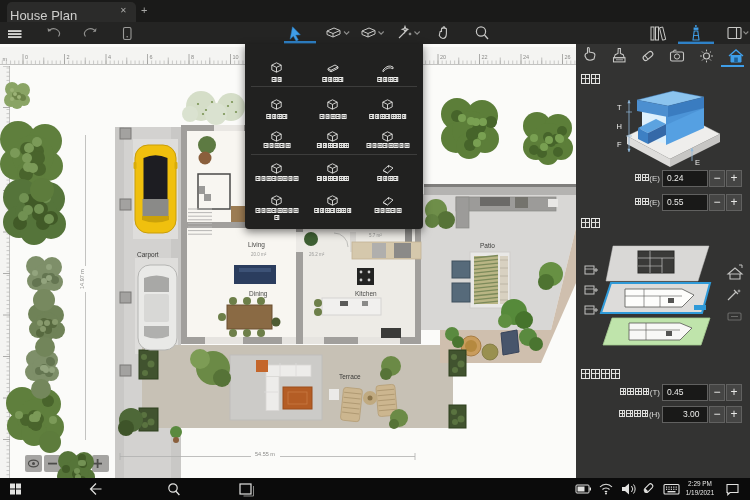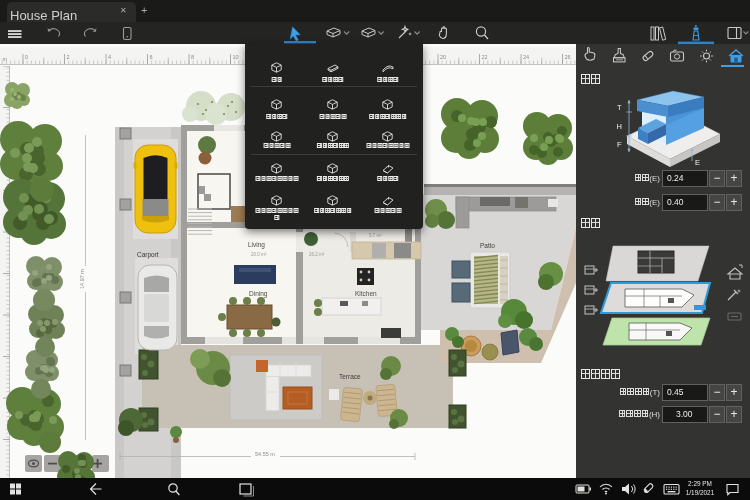--- a/index.html
+++ b/index.html
@@ -878,21 +878,21 @@
     <span style="display:inline-block;line-height:9px;white-space:nowrap"><i class="ck" style="width:6.7px;height:7.2px;margin:0 0.49px;border-color:#dcdcda"></i><i class="ck" style="width:6.7px;height:7.2px;margin:0 0.49px;border-color:#dcdcda"></i></span>
     <span>(E)</span>
   </div>
 <div class="abs" style="left:662px;top:170px;width:46px;height:17px;background:#191918;border:1px solid #616160;color:#ededeb;font-size:8.5px;line-height:15px;padding-left:4px">0.24</div>
 <div class="abs" style="left:709px;top:170px;width:16px;height:17px;background:#454544;border:1px solid #616160;color:#e8e8e6;font-size:12px;line-height:14px;text-align:center">−</div>
 <div class="abs" style="left:726px;top:170px;width:16px;height:17px;background:#454544;border:1px solid #616160;color:#e8e8e6;font-size:12px;line-height:14px;text-align:center">+</div>
 <div class="abs" style="left:614px;top:194px;width:46px;height:17px;display:flex;align-items:center;justify-content:flex-end;font-size:8px;color:#dcdcda">
     <span style="display:inline-block;line-height:9px;white-space:nowrap"><i class="ck" style="width:6.7px;height:7.2px;margin:0 0.49px;border-color:#dcdcda"></i><i class="ck" style="width:6.7px;height:7.2px;margin:0 0.49px;border-color:#dcdcda"></i></span>
     <span>(E)</span>
   </div>
-<div class="abs" style="left:662px;top:194px;width:46px;height:17px;background:#191918;border:1px solid #616160;color:#ededeb;font-size:8.5px;line-height:15px;padding-left:4px">0.40</div>
+<div class="abs" style="left:662px;top:194px;width:46px;height:17px;background:#191918;border:1px solid #616160;color:#ededeb;font-size:8.5px;line-height:15px;padding-left:4px">0.55</div>
 <div class="abs" style="left:709px;top:194px;width:16px;height:17px;background:#454544;border:1px solid #616160;color:#e8e8e6;font-size:12px;line-height:14px;text-align:center">−</div>
 <div class="abs" style="left:726px;top:194px;width:16px;height:17px;background:#454544;border:1px solid #616160;color:#e8e8e6;font-size:12px;line-height:14px;text-align:center">+</div>
 <div class="abs" style="left:580px;top:215px"><span style="display:inline-block;line-height:12px;white-space:nowrap"><i class="ck" style="width:8.9px;height:9.6px;margin:0 0.66px;border-color:#e8e8e6"></i><i class="ck" style="width:8.9px;height:9.6px;margin:0 0.66px;border-color:#e8e8e6"></i></span></div>
 <svg class="abs" style="left:584px;top:238px" width="166" height="112" viewBox="0 0 166 112">
 <polygon points="29,8 125,8 114,43 22,43" fill="#d9d8d6" stroke="#c5c4c2" stroke-width="0.5"></polygon>
 <g stroke="#2a2a28" fill="#3a3a38">
       <rect x="54" y="13" width="36" height="22"></rect>
       <line x1="54" y1="20" x2="90" y2="20" stroke="#c6c6c4" stroke-width="0.7"></line>
       <line x1="66" y1="13" x2="66" y2="35" stroke="#c6c6c4" stroke-width="0.7"></line>
       <line x1="78" y1="20" x2="78" y2="35" stroke="#c6c6c4" stroke-width="0.7"></line>
@@ -937,21 +937,21 @@
     <span style="display:inline-block;line-height:9px;white-space:nowrap"><i class="ck" style="width:6.7px;height:7.2px;margin:0 0.49px;border-color:#dcdcda"></i><i class="ck" style="width:6.7px;height:7.2px;margin:0 0.49px;border-color:#dcdcda"></i><i class="ck" style="width:6.7px;height:7.2px;margin:0 0.49px;border-color:#dcdcda"></i><i class="ck" style="width:6.7px;height:7.2px;margin:0 0.49px;border-color:#dcdcda"></i></span>
     <span>(T)</span>
   </div>
 <div class="abs" style="left:662px;top:384px;width:46px;height:17px;background:#191918;border:1px solid #616160;color:#ededeb;font-size:8.5px;line-height:15px;padding-left:4px">0.45</div>
 <div class="abs" style="left:709px;top:384px;width:16px;height:17px;background:#454544;border:1px solid #616160;color:#e8e8e6;font-size:12px;line-height:14px;text-align:center">−</div>
 <div class="abs" style="left:726px;top:384px;width:16px;height:17px;background:#454544;border:1px solid #616160;color:#e8e8e6;font-size:12px;line-height:14px;text-align:center">+</div>
 <div class="abs" style="left:594px;top:406px;width:66px;height:17px;display:flex;align-items:center;justify-content:flex-end;font-size:8px;color:#dcdcda">
     <span style="display:inline-block;line-height:9px;white-space:nowrap"><i class="ck" style="width:6.7px;height:7.2px;margin:0 0.49px;border-color:#dcdcda"></i><i class="ck" style="width:6.7px;height:7.2px;margin:0 0.49px;border-color:#dcdcda"></i><i class="ck" style="width:6.7px;height:7.2px;margin:0 0.49px;border-color:#dcdcda"></i><i class="ck" style="width:6.7px;height:7.2px;margin:0 0.49px;border-color:#dcdcda"></i></span>
     <span>(H)</span>
   </div>
-<div class="abs" style="left:662px;top:406px;width:46px;height:17px;background:#191918;border:1px solid #616160;color:#ededeb;font-size:8.5px;line-height:15px;padding-left:13px">3.00</div>
+<div class="abs" style="left:662px;top:406px;width:46px;height:17px;background:#191918;border:1px solid #616160;color:#ededeb;font-size:8.5px;line-height:15px;padding-left:20px">3.00</div>
 <div class="abs" style="left:709px;top:406px;width:16px;height:17px;background:#454544;border:1px solid #616160;color:#e8e8e6;font-size:12px;line-height:14px;text-align:center">−</div>
 <div class="abs" style="left:726px;top:406px;width:16px;height:17px;background:#454544;border:1px solid #616160;color:#e8e8e6;font-size:12px;line-height:14px;text-align:center">+</div>
 <div class="abs" style="left:0;top:478px;width:750px;height:22px;background:#0b0b0b"></div>
 <svg class="abs" style="left:0;top:478px" width="750" height="22" viewBox="0 0 750 22">
 <g fill="#e2e2e0">
       <rect x="10" y="5.5" width="5" height="5"></rect>
       <rect x="16" y="5.5" width="5" height="5"></rect>
       <rect x="10" y="11.5" width="5" height="5"></rect>
       <rect x="16" y="11.5" width="5" height="5"></rect>
     </g>

